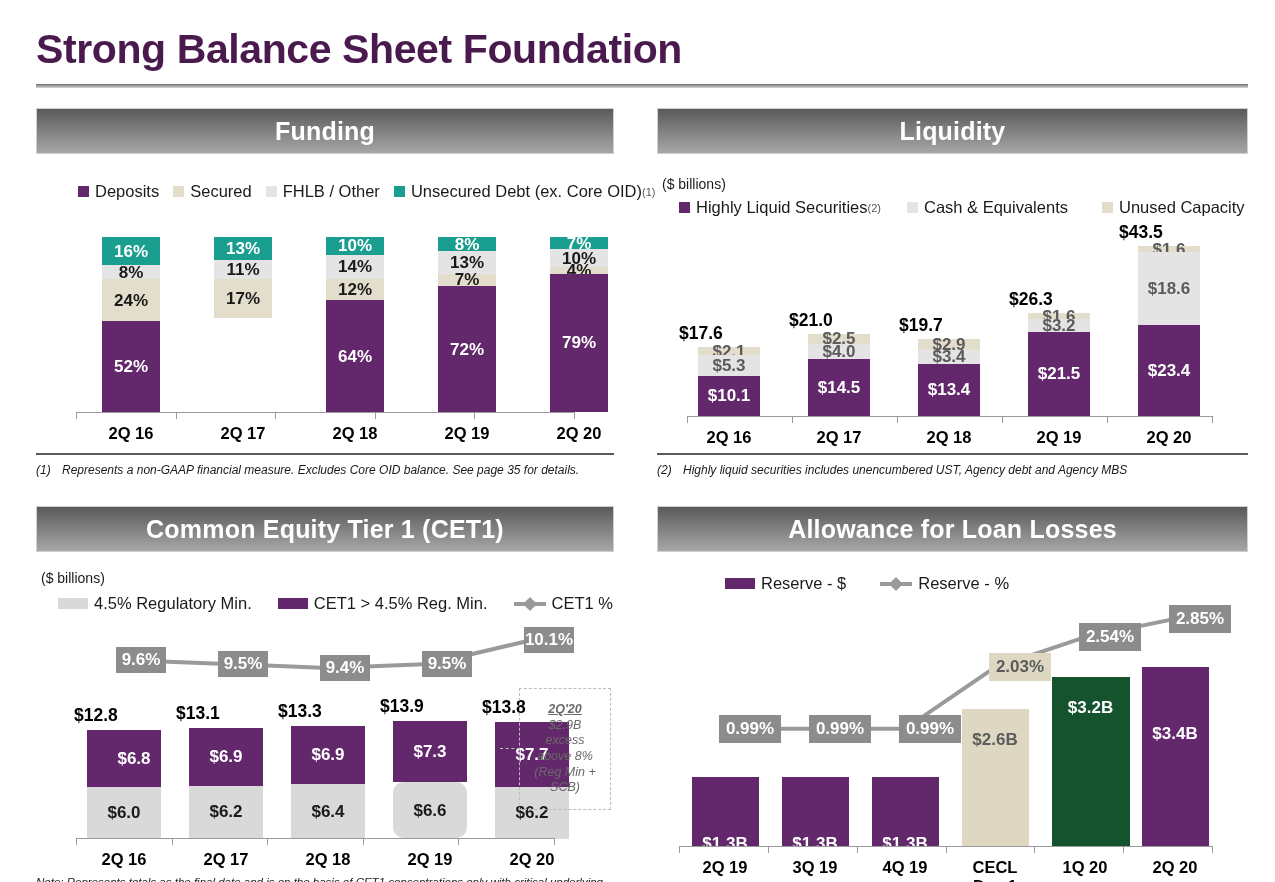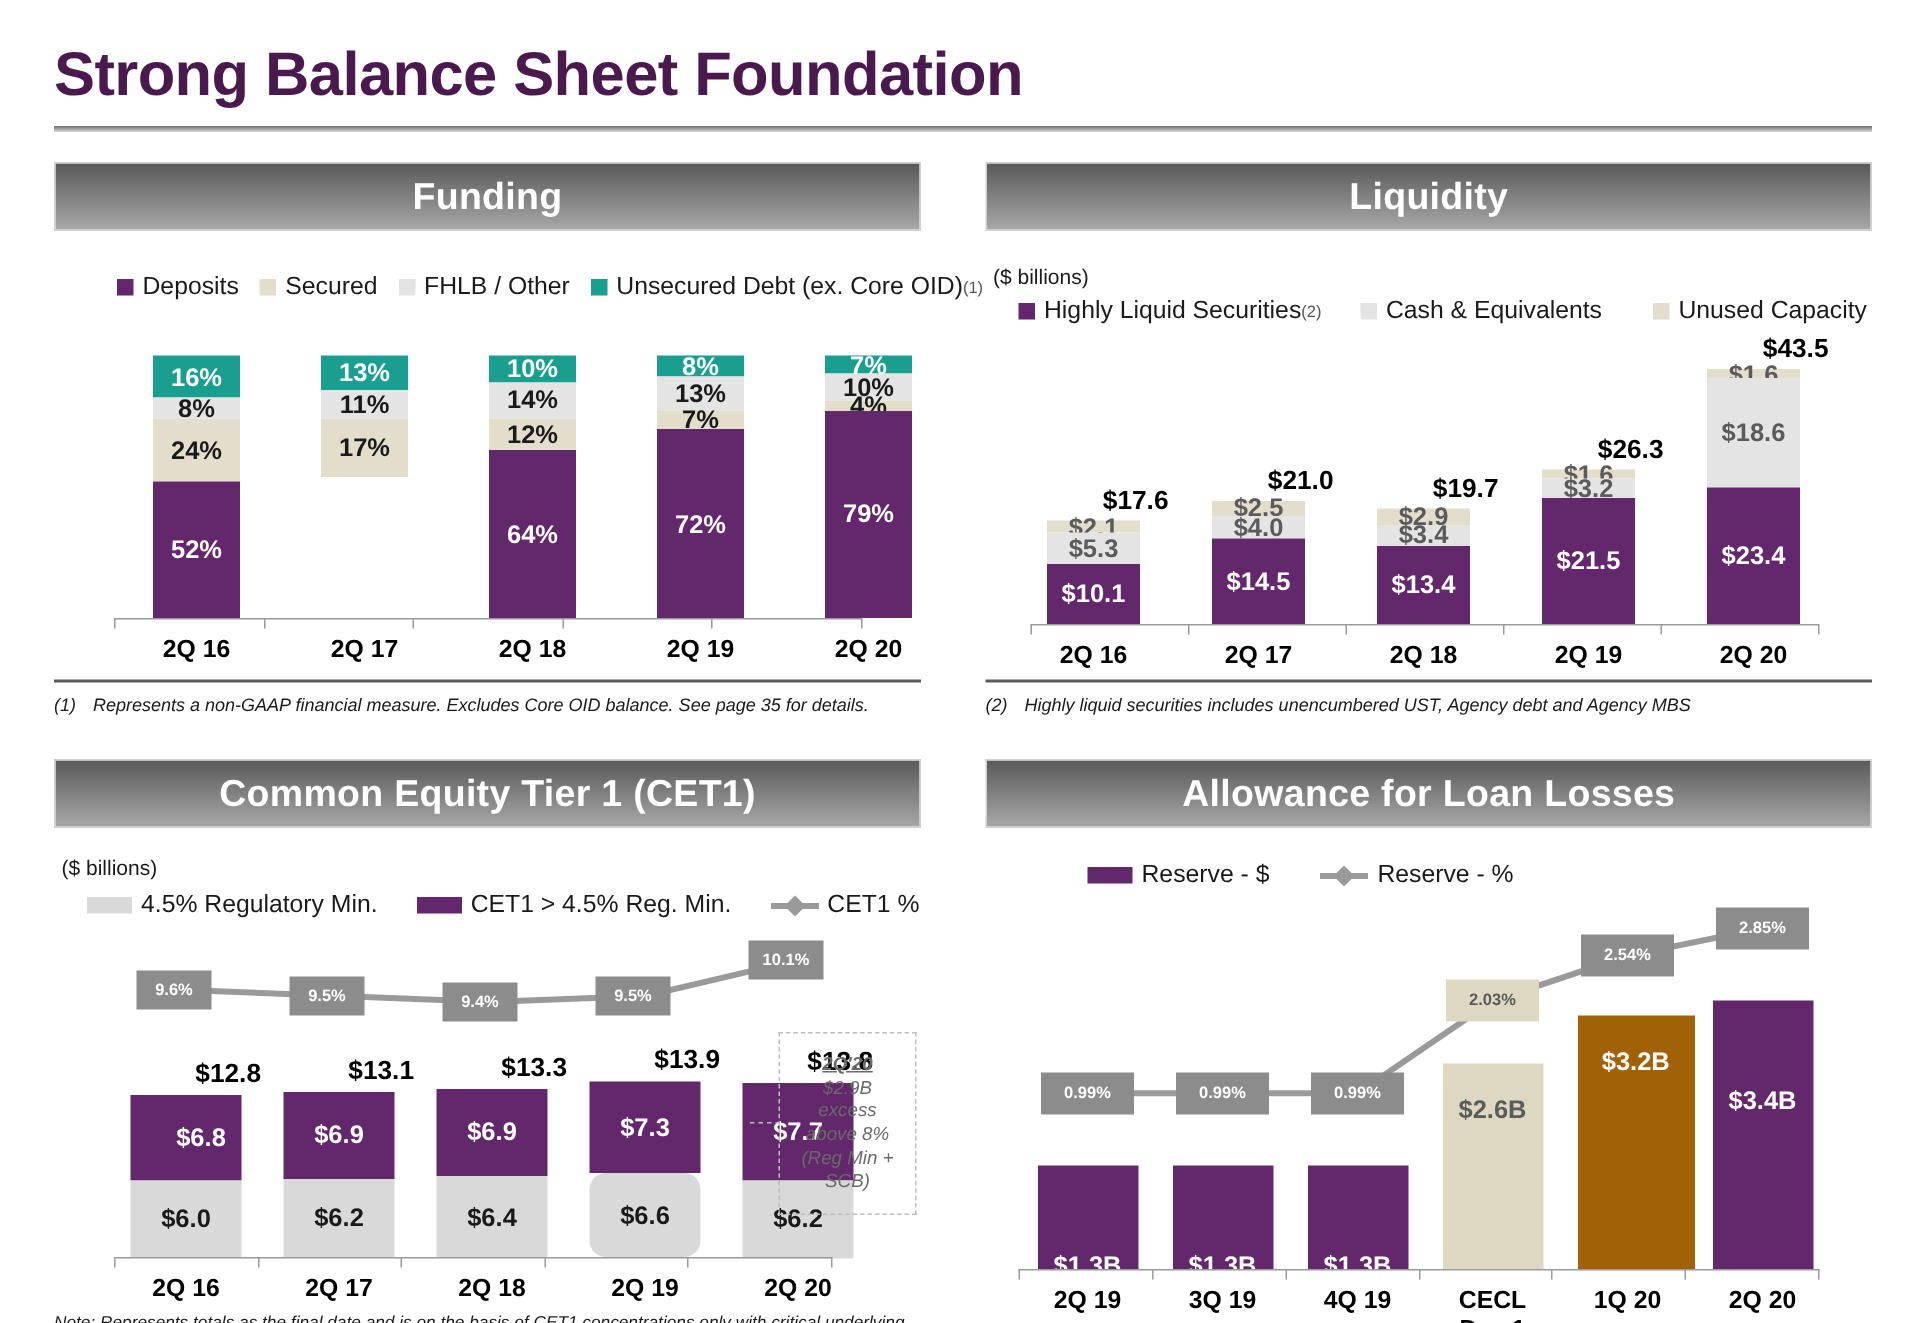--- a/index.html
+++ b/index.html
@@ -37,24 +37,24 @@
   .plot{position:absolute;}
   .axis{position:absolute;height:1px;background:#9a9a9a;}
   .tick{position:absolute;width:1px;background:#9a9a9a;}
   .axlbl{position:absolute;text-align:center;font-size:16.5px;font-weight:bold;color:#000;}
 
   .bar{position:absolute;}
   .seg{position:absolute;left:0;width:100%;display:flex;align-items:center;
     justify-content:center;box-sizing:border-box;}
   .seg span{font-size:17px;font-weight:bold;line-height:1;}
 
-  .total{position:absolute;text-align:right;font-size:17.5px;font-weight:bold;color:#000;}
+  .total{position:absolute;text-align:left;font-size:17.5px;font-weight:bold;color:#000;}
 
   .pill{position:absolute;display:flex;align-items:center;justify-content:center;
-    color:#fff;font-weight:bold;font-size:11px;background:#8c8c8c;}
+    color:#fff;font-weight:bold;font-size:17px;background:#8c8c8c;margin-left:25px;}
   .pill.beige{background:#ded8c2;color:#5b5b5b;}
 
   .footnote{position:absolute;font-size:12px;font-style:italic;color:#1a1a1a;}
   .fn-rule{position:absolute;height:2px;background:#5a5a5a;}
 
   .callout{position:absolute;border:1px dashed #bdbdbd;box-sizing:border-box;
     display:flex;flex-direction:column;align-items:center;justify-content:center;
     font-size:12.5px;font-style:italic;color:#6a6a6a;line-height:1.25;text-align:center;}
   .callout b{text-decoration:underline;font-style:italic;}
   .callout-leader{position:absolute;border-top:1px dashed #bdbdbd;}
@@ -401,21 +401,21 @@
           <span style="color:#ffffff;">$1.3B</span>
         </div>
       </div>
       <div class="pill" style="left:217px;top:116.85217391304349px;width:62px;height:28px;background:#8c8c8c;color:#ffffff;">0.99%</div>
       <div class="bar" style="left:304.5px;top:110.77777777777777px;width:67px;height:137.22222222222223px;background:#ded8c2;">
         <div class="seg" style="top:0;height:100%;align-items:flex-start;padding-top:22px;">
           <span style="color:#5b5b5b;">$2.6B</span>
         </div>
       </div>
       <div class="pill beige" style="left:307px;top:55.35652173913044px;width:62px;height:28px;background:#ded8c2;color:#5b5b5b;">2.03%</div>
-      <div class="bar" style="left:394.5px;top:79.11111111111111px;width:78px;height:168.88888888888889px;background:#a16207;">
+      <div class="bar" style="left:394.5px;top:79.11111111111111px;width:78px;height:168.88888888888889px;background:#14532d;">
         <div class="seg" style="top:0;height:100%;align-items:flex-start;padding-top:22px;">
           <span style="color:#ffffff;">$3.2B</span>
         </div>
       </div>
       <div class="pill" style="left:397px;top:25.200000000000003px;width:62px;height:28px;background:#8c8c8c;color:#ffffff;">2.54%</div>
       <div class="bar" style="left:484.5px;top:68.55555555555557px;width:67px;height:179.44444444444443px;background:#63276b;">
         <div class="seg" style="top:0;height:100%;align-items:flex-start;padding-top:22px;">
           <span style="color:#ffffff;margin-top:36px;">$3.4B</span>
         </div>
       </div>

